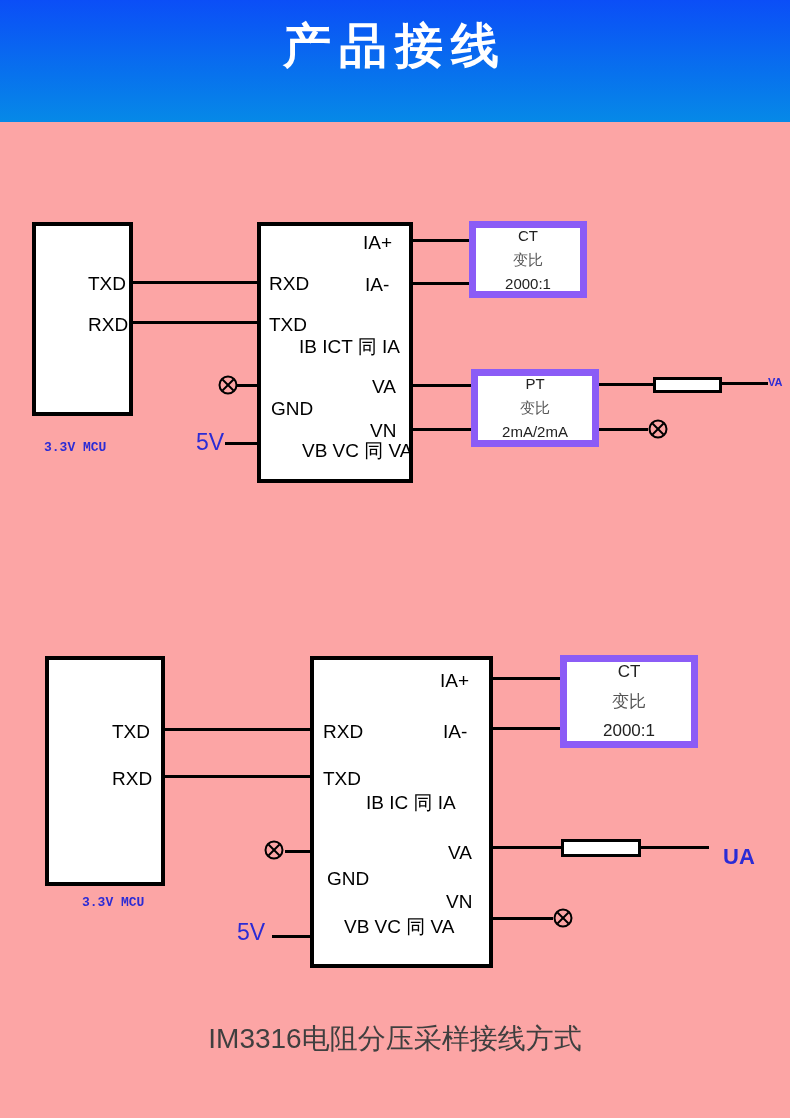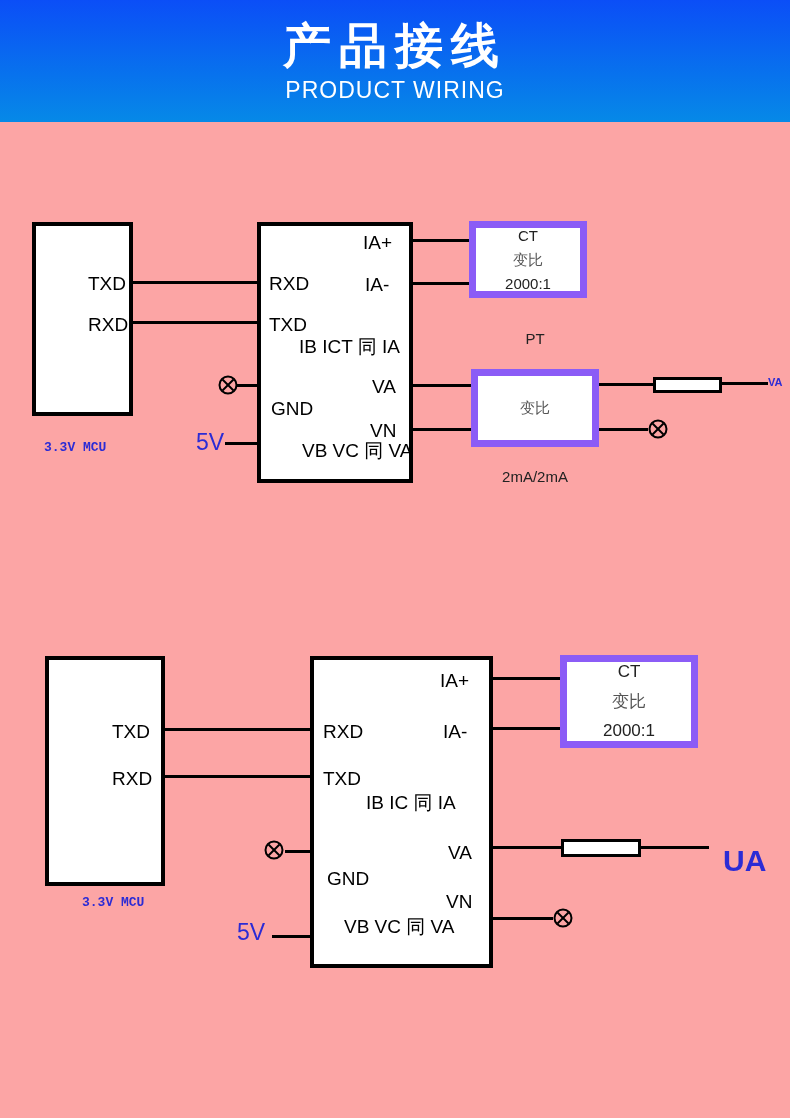--- a/index.html
+++ b/index.html
@@ -20,34 +20,33 @@
         text-align:center;color:#222;}
   .tbox .l2{color:#555;}
   .wire{position:absolute;height:3px;background:#000;}
   .pin{position:absolute;font-size:19px;color:#000;white-space:nowrap;line-height:1;}
   .mcu-label{position:absolute;font-family:Liberation Mono, monospace;font-weight:bold;
              font-size:13px;color:#2b2bd5;white-space:nowrap;}
   .supply{position:absolute;font-size:23px;color:#2b2bd5;line-height:1;}
   .resistor{position:absolute;box-sizing:border-box;border:3px solid #000;background:#fff;}
   .term{position:absolute;width:20px;height:20px;}
   .out-small{position:absolute;font-size:11px;font-weight:bold;color:#2b2bd5;line-height:1;}
-  .out-big{position:absolute;font-size:30px;font-weight:bold;color:#2b2bd5;line-height:1;}
+  .out-big{position:absolute;font-size:22px;font-weight:bold;color:#2b2bd5;line-height:1;}
   .caption{position:absolute;left:0;width:790px;text-align:center;font-size:28px;
            color:#3f3f3f;line-height:1.2;}
   .ct15{font-size:15px;line-height:1.6;}
   .ct17{font-size:17px;line-height:1.75;}
 </style>
 </head>
 <body>
 
 <div class="page">
 
   <div class="banner">
     <div class="banner-title">产品接线</div>
-    <div class="banner-sub">PRODUCT WIRING</div>
   </div>
 
   <div class="box" style="left:32px;top:222px;width:101px;height:194px;"></div>
   <div class="pin" style="left:88px;top:274px;">TXD</div>
   <div class="pin" style="left:88px;top:315px;">RXD</div>
   <div class="mcu-label" style="left:44px;top:440px;">3.3V MCU</div>
 
   <div class="box" style="left:257px;top:222px;width:156px;height:261px;"></div>
   <div class="pin" style="left:269px;top:274px;">RXD</div>
   <div class="pin" style="left:269px;top:315px;">TXD</div>
@@ -83,21 +82,21 @@
   </svg>
 
   <div class="supply" style="left:196px;top:431px;">5V</div>
 
   <div class="tbox ct15" style="left:469px;top:221px;width:118px;height:77px;">
     <div>CT</div>
     <div class="l2">变比</div>
     <div>2000:1</div>
   </div>
 
-  <div class="tbox ct15" style="left:471px;top:369px;width:128px;height:78px;gap:45px;">
+  <div class="tbox ct15" style="left:471px;top:369px;width:128px;height:78px;">
     <div>PT</div>
     <div class="l2">变比</div>
     <div>2mA/2mA</div>
   </div>
 
   <div class="resistor" style="left:653px;top:377px;width:69px;height:16px;"></div>
   <div class="out-small" style="left:768px;top:377px;">VA</div>
 
 
   <div class="box" style="left:45px;top:656px;width:120px;height:230px;"></div>
@@ -141,14 +140,15 @@
 
   <div class="tbox ct17" style="left:560px;top:655px;width:138px;height:93px;">
     <div>CT</div>
     <div class="l2">变比</div>
     <div>2000:1</div>
   </div>
 
   <div class="resistor" style="left:561px;top:839px;width:80px;height:18px;"></div>
   <div class="out-big" style="left:723px;top:846px;">UA</div>
 
+  <div class="caption" style="top:1022px;">IM3316电阻分压采样接线方式</div>
 
 </div>
 
 </body></html>

